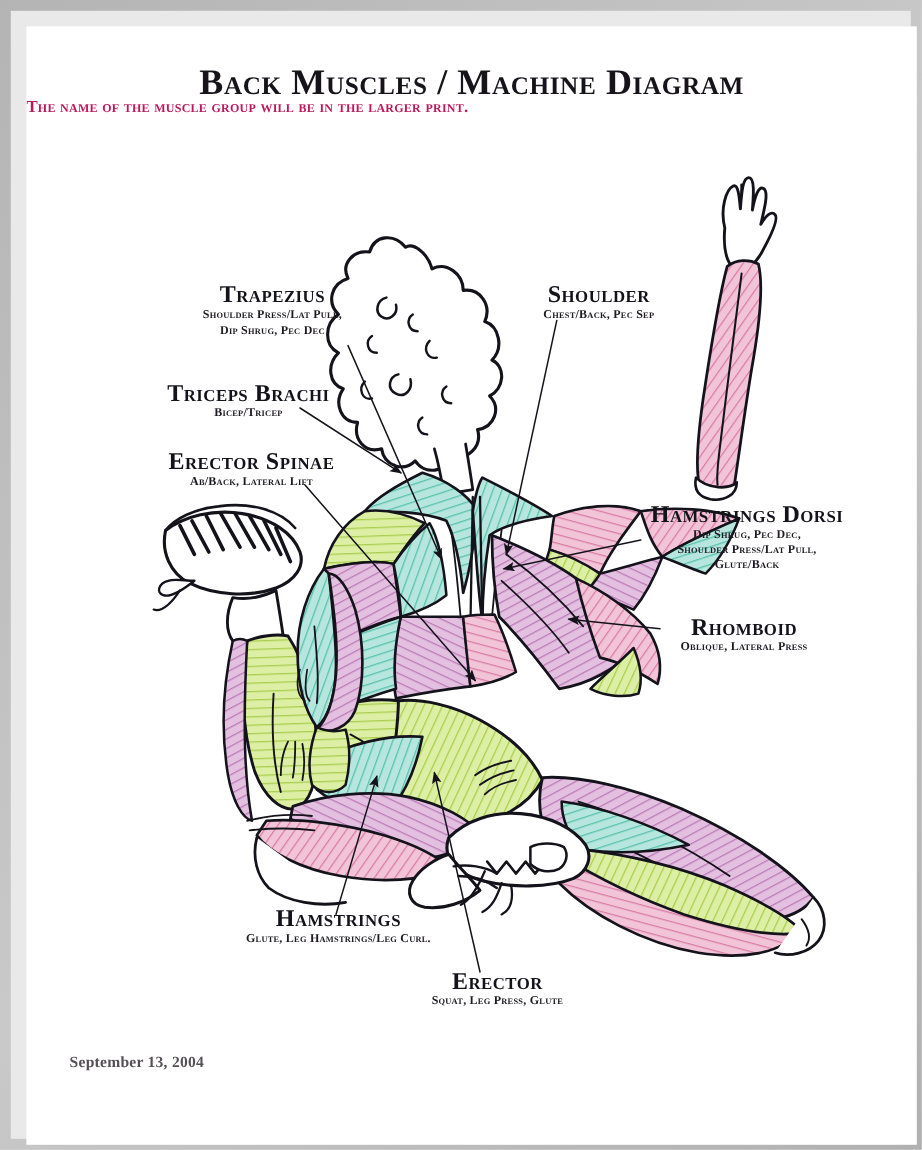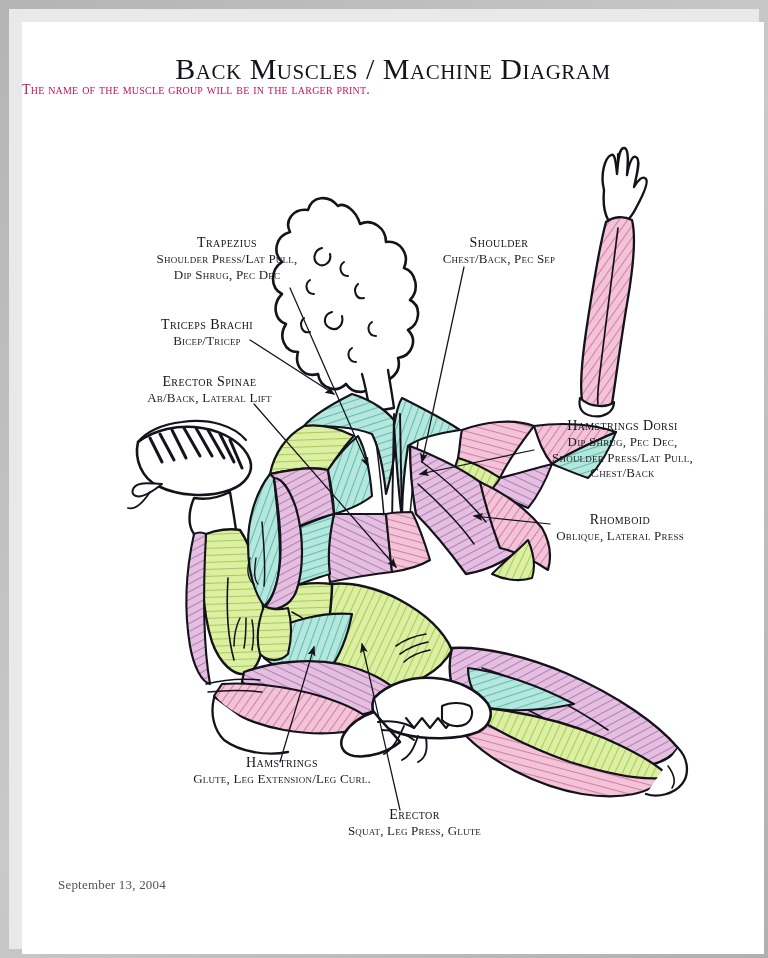--- a/index.html
+++ b/index.html
@@ -8,20 +8,21 @@
     width:768px;height:958px;
     background:#b9b9b9;
     font-family:"Liberation Serif","DejaVu Serif",serif;
     overflow:hidden;
   }
   
   #frame{
     position:absolute;left:0;top:0;width:768px;height:958px;
     background:linear-gradient(135deg,#b4b4b4 0%,#c9c9c9 50%,#b0b0b0 100%);
     box-sizing:border-box;
+    font-weight:bold;
   }
   #mat{
     position:absolute;left:9px;top:9px;
     width:750px;height:940px;
     background:#e9e9e9;
     box-sizing:border-box;
   }
   #page{
     position:absolute;left:13px;top:13px;
     width:742px;height:932px;
@@ -51,28 +52,28 @@
   }
   #datestamp{
     position:absolute;left:36px;top:855px;
     font-size:13px;color:#555055;
     letter-spacing:0.2px;
   }
   
   .callout{position:absolute;white-space:nowrap;color:#14121a;}
   .callout .cap{
     font-variant:small-caps;
-    font-size:14px;
+    font-size:20px;
     letter-spacing:0.4px;
     line-height:1.12;
     display:block;
   }
   .callout .sub{
     font-variant:small-caps;
-    font-size:13px;
+    font-size:10px;
     letter-spacing:0.2px;
     line-height:1.22;
     display:block;
     color:#1d1a22;
   }
   .ta-c{text-align:center;}
   
   #art{position:absolute;left:0;top:0;width:742px;height:932px;}
 </style>
 </head>
@@ -349,31 +350,31 @@
 
       <div class="callout ta-c" style="left:392px;top:213px;width:170px;">
         <span class="cap">Shoulder</span>
         <span class="sub">Chest/Back, Pec Sep</span>
       </div>
 
       <div class="callout ta-c" style="left:498px;top:396px;width:205px;">
         <span class="cap">Hamstrings Dorsi</span>
         <span class="sub">Dip Shrug,  Pec Dec,</span>
         <span class="sub">Shoulder Press/Lat Pull,</span>
-        <span class="sub">Chest/Back</span>
+        <span class="sub">Glute/Back</span>
       </div>
 
       <div class="callout ta-c" style="left:508px;top:490px;width:180px;">
         <span class="cap">Rhomboid</span>
         <span class="sub">Oblique, Lateral Press</span>
       </div>
 
       <div class="callout ta-c" style="left:140px;top:733px;width:240px;">
         <span class="cap">Hamstrings</span>
-        <span class="sub">Glute, Leg Extension/Leg Curl.</span>
+        <span class="sub">Glute, Leg Hamstrings/Leg Curl.</span>
       </div>
 
       <div class="callout ta-c" style="left:285px;top:785px;width:215px;">
         <span class="cap">Erector</span>
         <span class="sub">Squat, Leg Press, Glute</span>
       </div>
 
       <div id="datestamp">September 13, 2004</div>
 
     </div>

